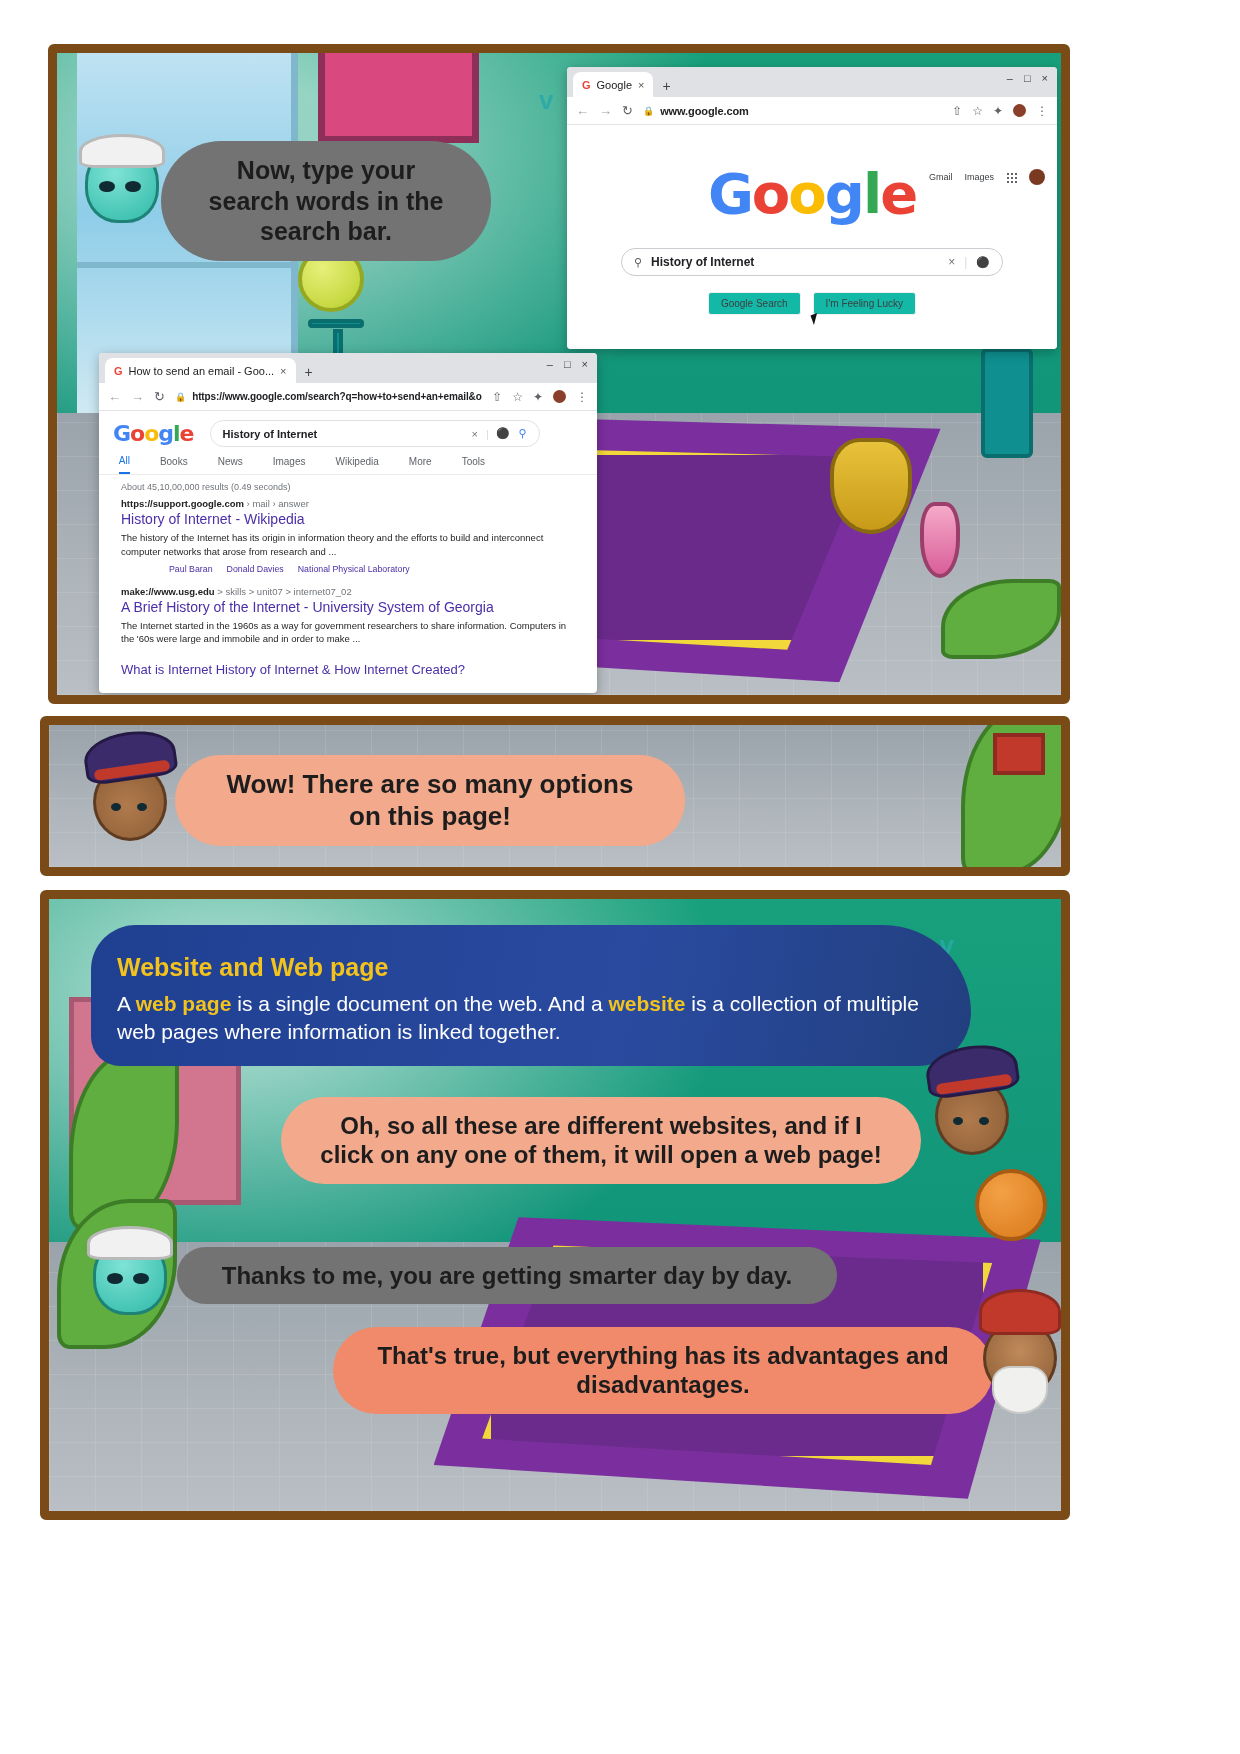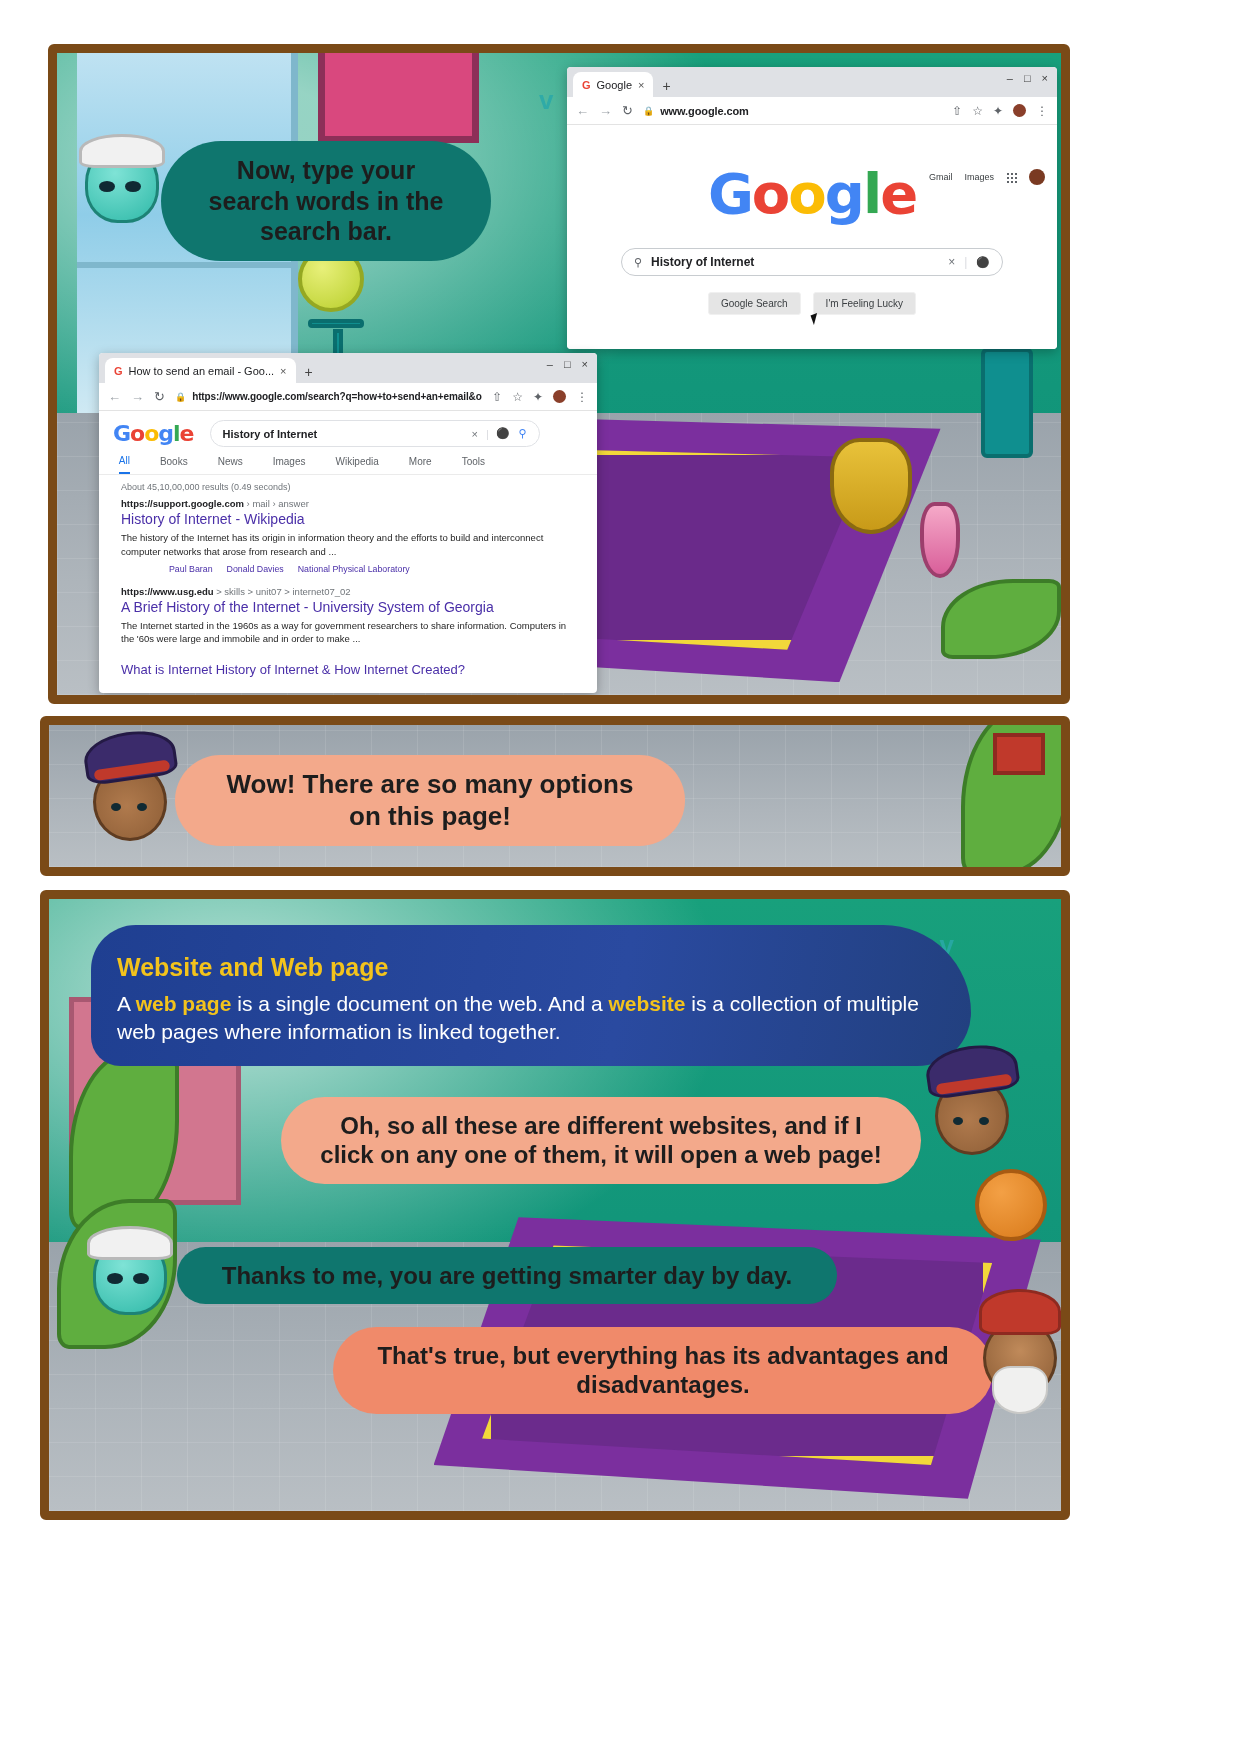--- a/index.html
+++ b/index.html
@@ -97,21 +97,21 @@
   
   .bubble {
     position:absolute;
     border-radius: 999px;
     padding: 14px 34px;
     text-align:center;
     font-weight:700;
     line-height:1.22;
     color:#1d1d1d;
   }
-  .bubble.blue   { background:#0f766e; }
+  .bubble.blue   { background:#737373; }
   .bubble.peach  { background:#f3a98b; }
   .bubble.salmon { background:#f08a6a; }
 
   
   .avatar{ position:absolute; width:74px; height:78px; }
   .alien-head{
     position:absolute; inset:0;
     background: radial-gradient(circle at 40% 35%, #7fe3d6, #2fb9a8);
     border-radius: 48% 48% 44% 44%;
     border:3px solid #1d8376;
@@ -210,21 +210,21 @@
   .g-logo span:nth-child(6){color:#EA4335;}
   .g-searchbox{
     margin:22px auto 0; width:78%; height:28px;
     border:1px solid #c8ccd0; border-radius:999px;
     display:flex; align-items:center; gap:9px; padding:0 12px;
     font-size:12px; color:#202124; background:#fff;
   }
   .g-searchbox .q{ flex:1; font-weight:700; }
   .g-btns{ display:flex; justify-content:center; gap:12px; margin-top:16px; position:relative;}
   .g-btn{
-    background:#e5e5e5; border:1px solid #f0f0f0; border-radius:3px;
+    background:#14b8a6; border:1px solid #f0f0f0; border-radius:3px;
     padding:5px 12px; font-size:10px; color:#3c4043; white-space:nowrap;
   }
   .cursor{
     position:absolute; left:50%; top:22px; width:0;height:0;
     border-left:7px solid #111; border-bottom:10px solid transparent;
     transform: rotate(-20deg);
   }
 
   
   .r-head{ display:flex; align-items:center; gap:16px; padding:9px 14px 4px; }
@@ -418,21 +418,21 @@
           <div class="r-snip">The history of the Internet has its origin in information theory and the efforts to build and interconnect computer networks that arose from research and ...</div>
           <div class="r-links">
             <span>Paul Baran</span>
             <span>Donald Davies</span>
             <span>National Physical Laboratory</span>
           </div>
         </div>
 
         <div class="r-item">
           <div class="r-url">
-            <b>https://www.usg.edu</b>
+            <b>make://www.usg.edu</b>
             <span>&gt; skills &gt; unit07 &gt; internet07_02</span>
           </div>
           <div class="r-title">A Brief History of the Internet - University System of Georgia</div>
           <div class="r-snip">The Internet started in the 1960s as a way for government researchers to share information. Computers in the '60s were large and immobile and in order to make ...</div>
         </div>
 
         <div class="r-q">What is Internet History of Internet &amp; How Internet Created?</div>
       </div>
     </div>
   </div>

